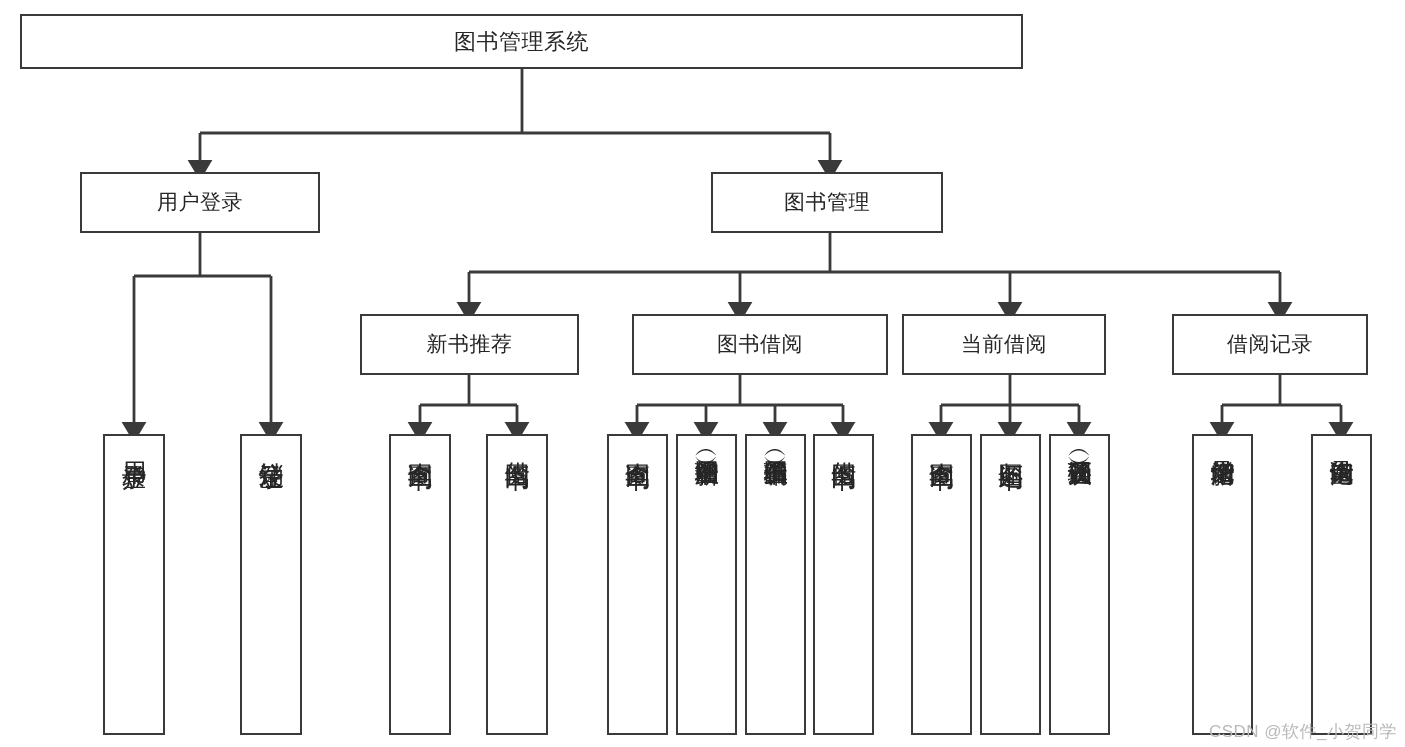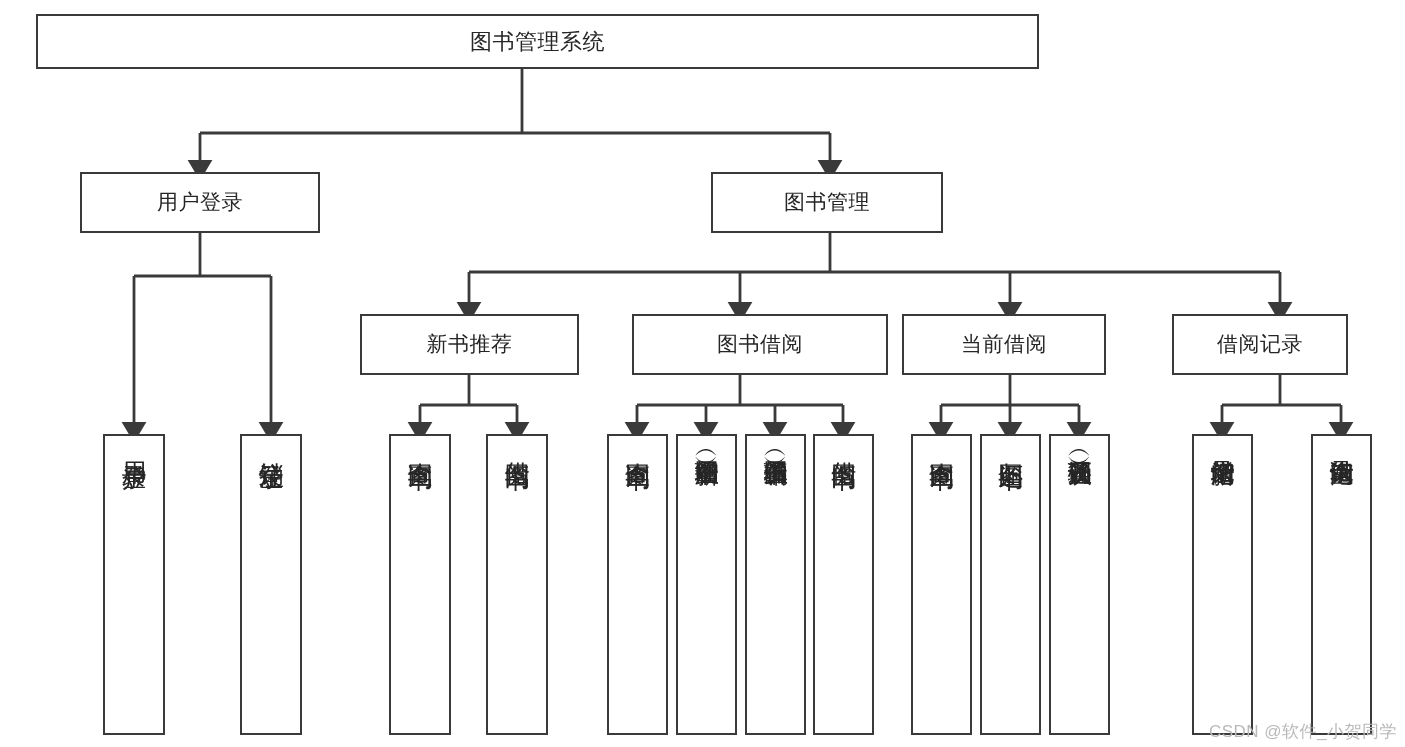--- a/index.html
+++ b/index.html
@@ -122,21 +122,21 @@
       <path d="M1010,405 L1010,425" marker-end="url(#arw)"></path>
       <path d="M1079,405 L1079,425" marker-end="url(#arw)"></path>
 
       <path d="M1280,375 L1280,405"></path>
       <path d="M1222,405 L1341,405"></path>
       <path d="M1222,405 L1222,425" marker-end="url(#arw)"></path>
       <path d="M1341,405 L1341,425" marker-end="url(#arw)"></path>
     </g>
   </svg>
 
-  <div class="node h-node root" style="left:36px;top:14px;width:1003px;height:55px;">
+  <div class="node h-node root" style="left:20px;top:14px;width:1003px;height:55px;">
     <span class="lbl">图书管理系统</span>
   </div>
 
   <div class="node h-node" style="left:80px;top:172px;width:240px;height:61px;">
     <span class="lbl">用户登录</span>
   </div>
 
   <div class="node h-node" style="left:711px;top:172px;width:232px;height:61px;">
     <span class="lbl">图书管理</span>
   </div>
@@ -146,21 +146,21 @@
   </div>
 
   <div class="node h-node" style="left:632px;top:314px;width:256px;height:61px;">
     <span class="lbl">图书借阅</span>
   </div>
 
   <div class="node h-node" style="left:902px;top:314px;width:204px;height:61px;">
     <span class="lbl">当前借阅</span>
   </div>
 
-  <div class="node h-node" style="left:1172px;top:314px;width:176px;height:61px;">
+  <div class="node h-node" style="left:1172px;top:314px;width:196px;height:61px;">
     <span class="lbl">借阅记录</span>
   </div>
 
   <div class="node v-node" style="left:103px;top:434px;width:62px;height:301px;">
     <span class="lbl">用户登录</span>
   </div>
 
   <div class="node v-node" style="left:240px;top:434px;width:62px;height:301px;">
     <span class="lbl">注销登录</span>
   </div>

